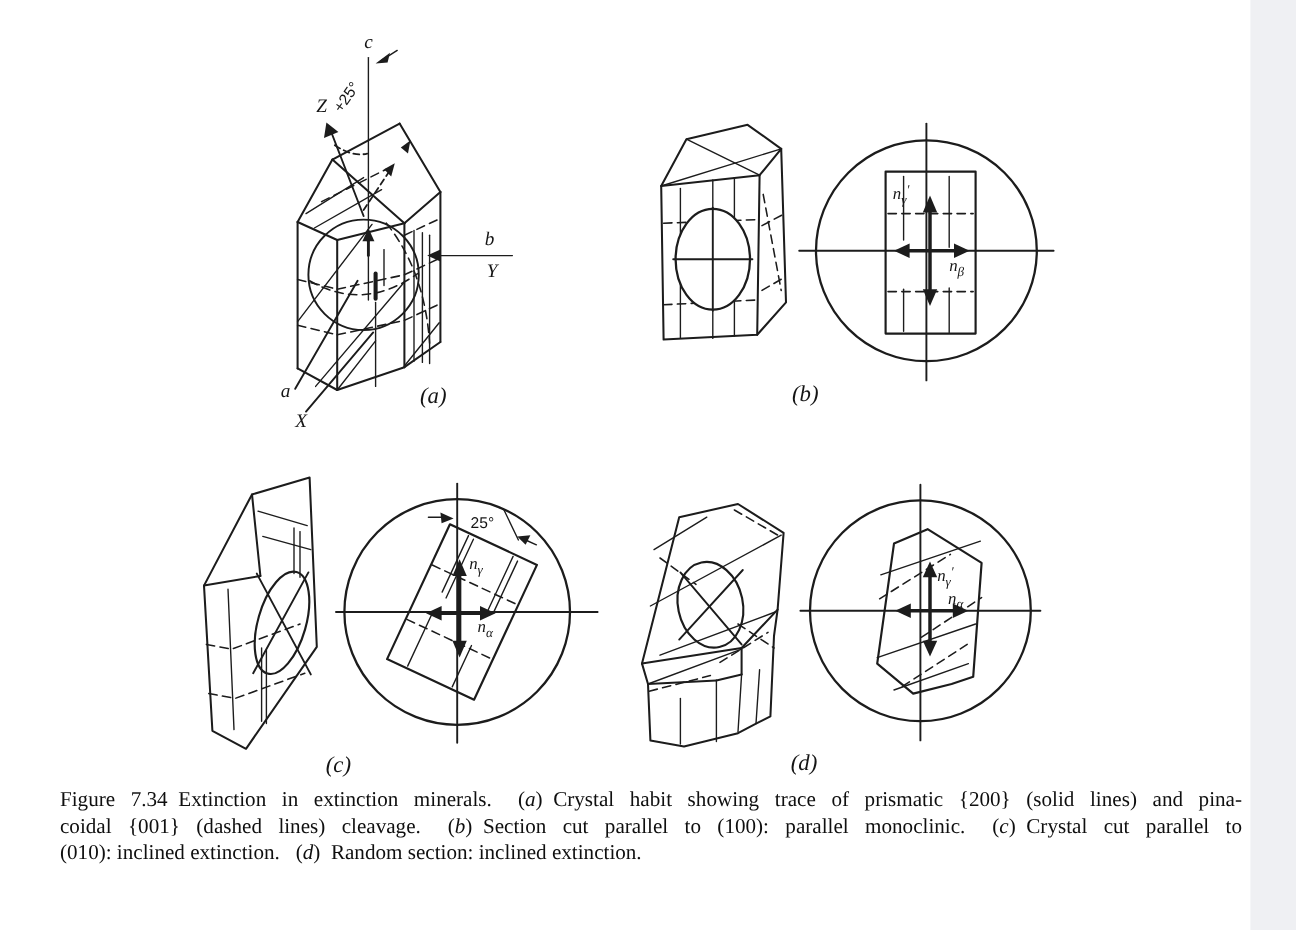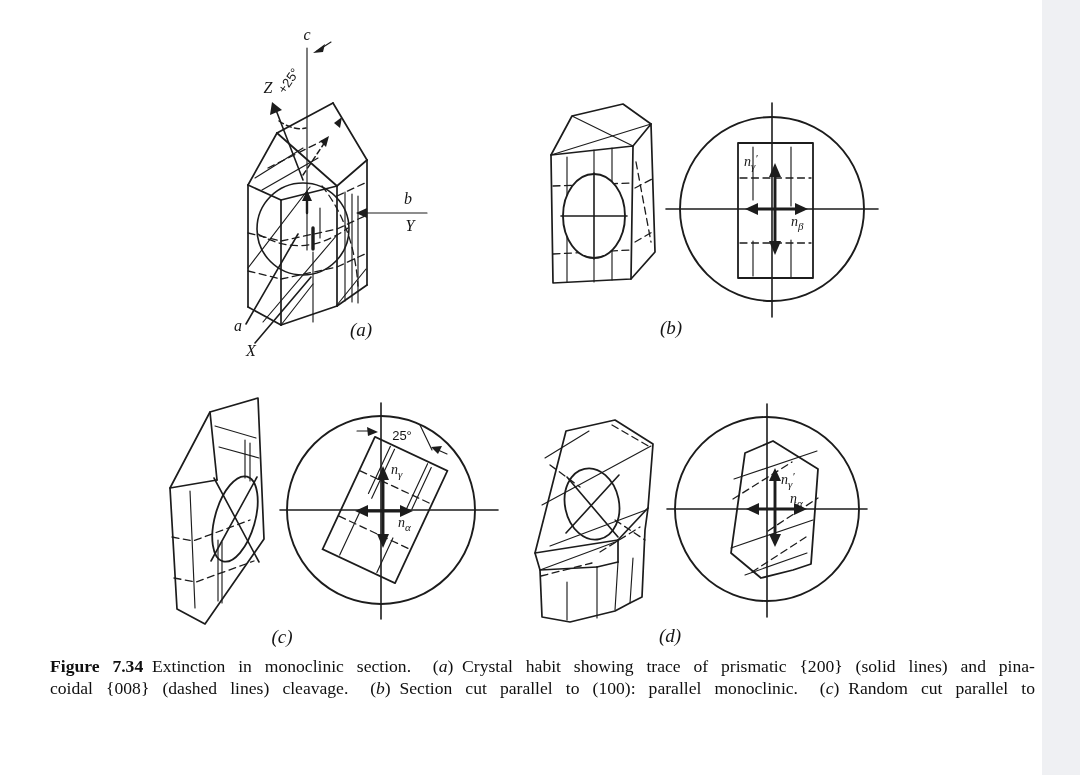--- a/index.html
+++ b/index.html
@@ -19,21 +19,21 @@
   text{fill:#151515;}
   .axlab{font:italic 16px "Liberation Serif",serif;}
   .plab{font:italic 19px "Liberation Serif",serif;}
   .nlab{font:italic 14px "Liberation Serif",serif;}
   .sub{font-size:11px;}
   .ang{font:13px "Liberation Sans",sans-serif;}
   
   .caption{position:absolute;left:50px;top:656px;width:985px;color:#0f0f0f;
            font-size:17.6px;line-height:21.8px;}
   .jl{text-align:justify;text-align-last:justify;}
-  .caption b{font-weight:bold;}
+  .caption b{font-weight:normal;}
   .caption i{font-style:italic;}
 </style>
 </head>
 <body>
 
 <div class="screen">
   <div class="margin-strip"></div>
 
   <svg width="1080" height="655" viewBox="0 0 1080 655">
 
@@ -244,16 +244,17 @@
         <polygon class="f" points="746,509 759,503 759,515"></polygon>
         <polygon class="f" points="807,509 794,503 794,515"></polygon>
         <text class="nlab" x="781" y="484"><tspan>n</tspan><tspan class="sub" dy="4">γ</tspan><tspan class="sub" dy="-8">′</tspan></text>
         <text class="nlab" x="790" y="503"><tspan>n</tspan><tspan class="sub" dy="4">α</tspan></text>
       </g>
       <text class="plab" x="670" y="642" text-anchor="middle">(d)</text>
     </g>
   </svg>
 
   <div class="caption">
-    <div class="jl"><b>Figure 7.34</b><span> Extinction in monoclinic section.  (</span><i>a</i><span>) Crystal habit showing trace of prismatic {200} (solid lines) and pina-</span></div>
-    <div class="jl"><span>coidal {008} (dashed lines) cleavage.  (</span><i>b</i><span>) Section cut parallel to (100): parallel monoclinic.  (</span><i>c</i><span>) Random cut parallel to</span></div>
+    <div class="jl"><b>Figure 7.34</b><span> Extinction in extinction minerals.  (</span><i>a</i><span>) Crystal habit showing trace of prismatic {200} (solid lines) and pina-</span></div>
+    <div class="jl"><span>coidal {001} (dashed lines) cleavage.  (</span><i>b</i><span>) Section cut parallel to (100): parallel monoclinic.  (</span><i>c</i><span>) Crystal cut parallel to</span></div>
+    <div><span>(010): inclined extinction.  (</span><i>d</i><span>) Random section: inclined extinction.</span></div>
   </div>
 </div>
 
 </body></html>

